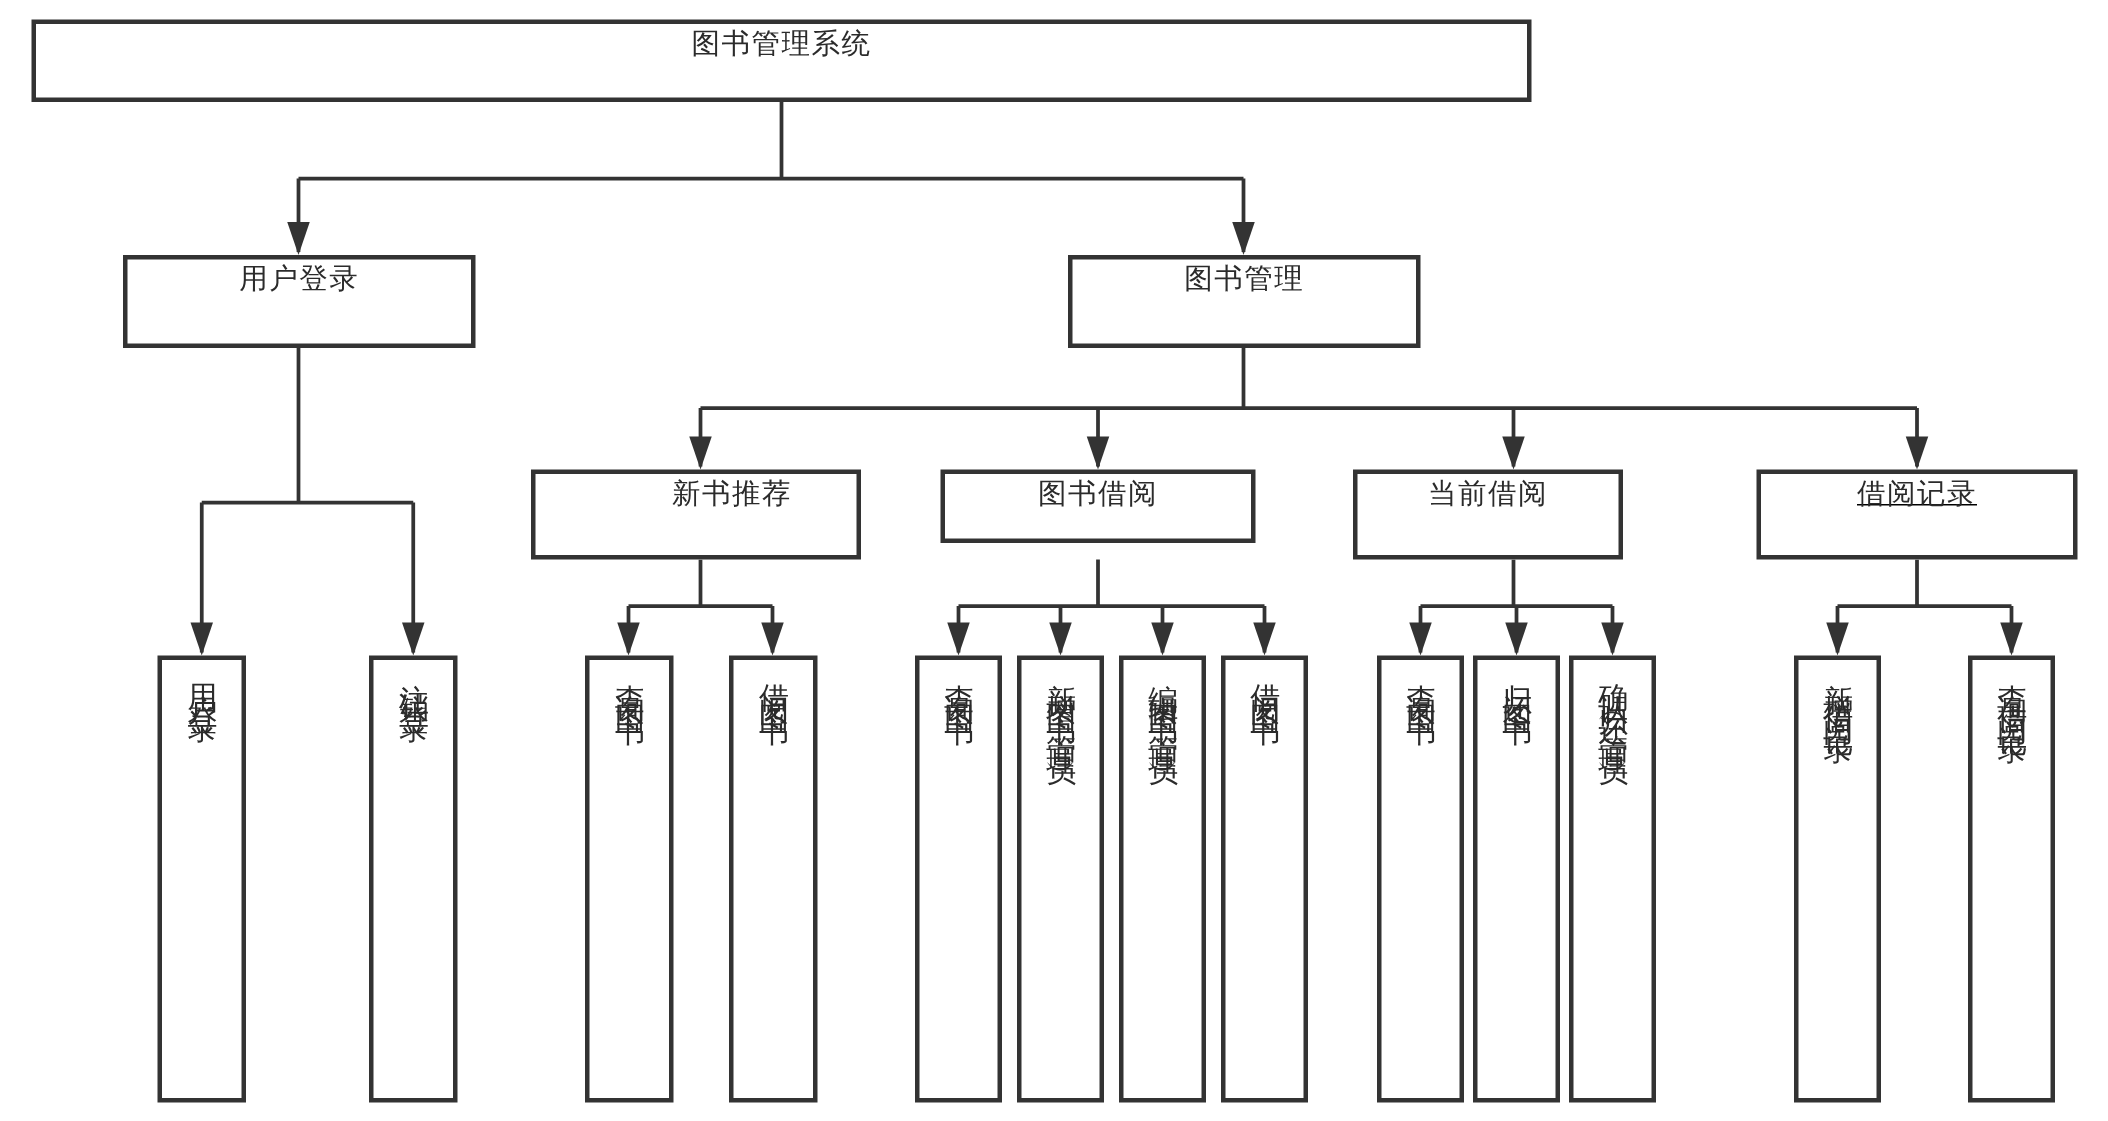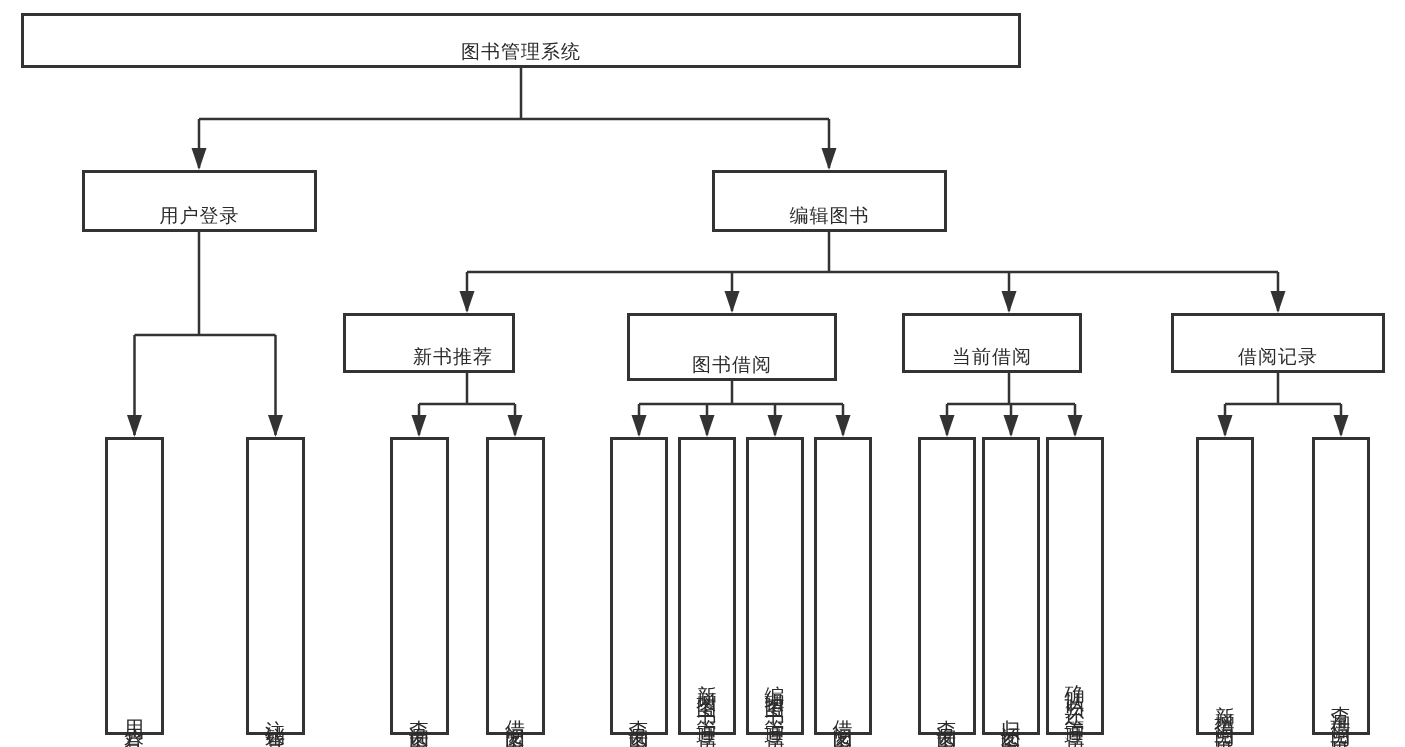--- a/index.html
+++ b/index.html
@@ -22,21 +22,21 @@
     width: 1405px;
     height: 747px;
     pointer-events: none;
   }
   .node {
     position: absolute;
     box-sizing: border-box;
     border: 3px solid #333333;
     background: #ffffff;
     display: flex;
-    align-items: flex-end;
+    align-items: flex-start;
     justify-content: center;
   }
   .node.h span {
     font-size: 19px;
     color: #2b2b2b;
     letter-spacing: 1px;
     white-space: nowrap;
   }
   .node.v span {
     writing-mode: vertical-rl;
@@ -109,33 +109,33 @@
   </svg>
 
   <div class="node h" style="left:21px; top:13px; width:1000px; height:55px;">
     <span>图书管理系统</span>
   </div>
 
   <div class="node h" style="left:82px; top:170px; width:235px; height:62px;">
     <span>用户登录</span>
   </div>
   <div class="node h" style="left:712px; top:170px; width:235px; height:62px;">
-    <span>编辑图书</span>
+    <span>图书管理</span>
   </div>
 
-  <div class="node h" style="left:343px; top:313px; width:172px; height:60px;padding-left:48px;">
+  <div class="node h" style="left:354px; top:313px; width:220px; height:60px;padding-left:48px;">
     <span>新书推荐</span>
   </div>
-  <div class="node h" style="left:627px; top:313px; width:210px; height:68px;">
+  <div class="node h" style="left:627px; top:313px; width:210px; height:49px;">
     <span>图书借阅</span>
   </div>
   <div class="node h" style="left:902px; top:313px; width:180px; height:60px;">
     <span>当前借阅</span>
   </div>
-  <div class="node h" style="left:1171px; top:313px; width:214px; height:60px;">
+  <div class="node h" style="left:1171px; top:313px; width:214px; height:60px;text-decoration:underline;">
     <span>借阅记录</span>
   </div>
 
   <div class="node v" style="left:105px; top:437px; width:59px; height:298px;">
     <span>用户登录</span>
   </div>
   <div class="node v" style="left:246px; top:437px; width:59px; height:298px;">
     <span>注销登录</span>
   </div>
 

